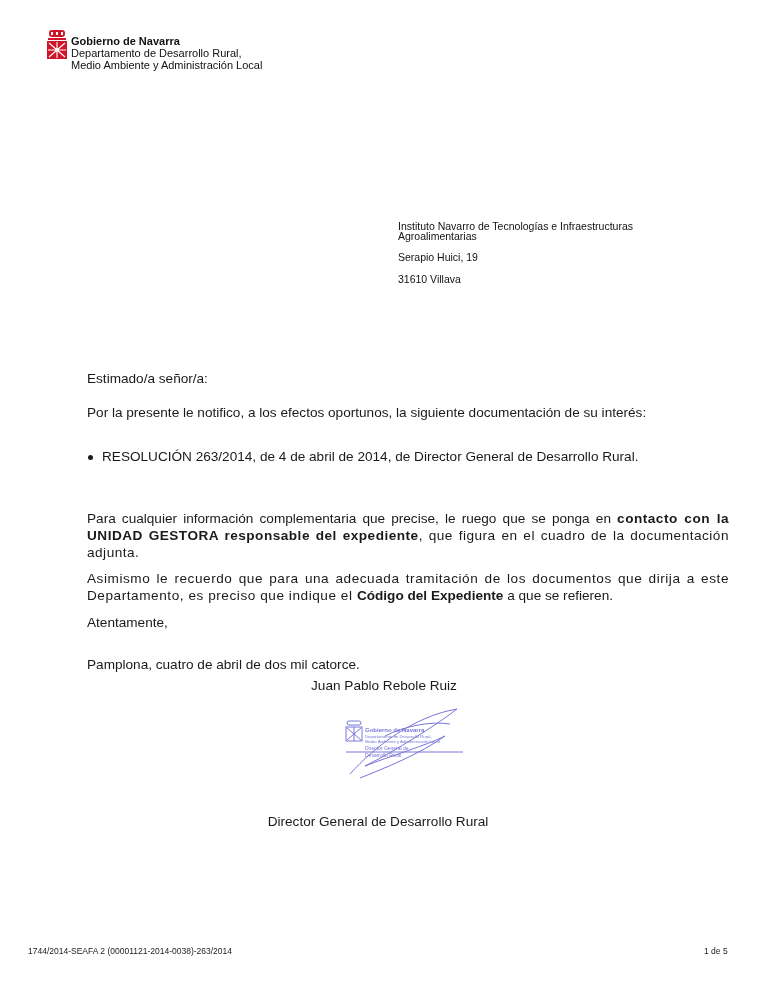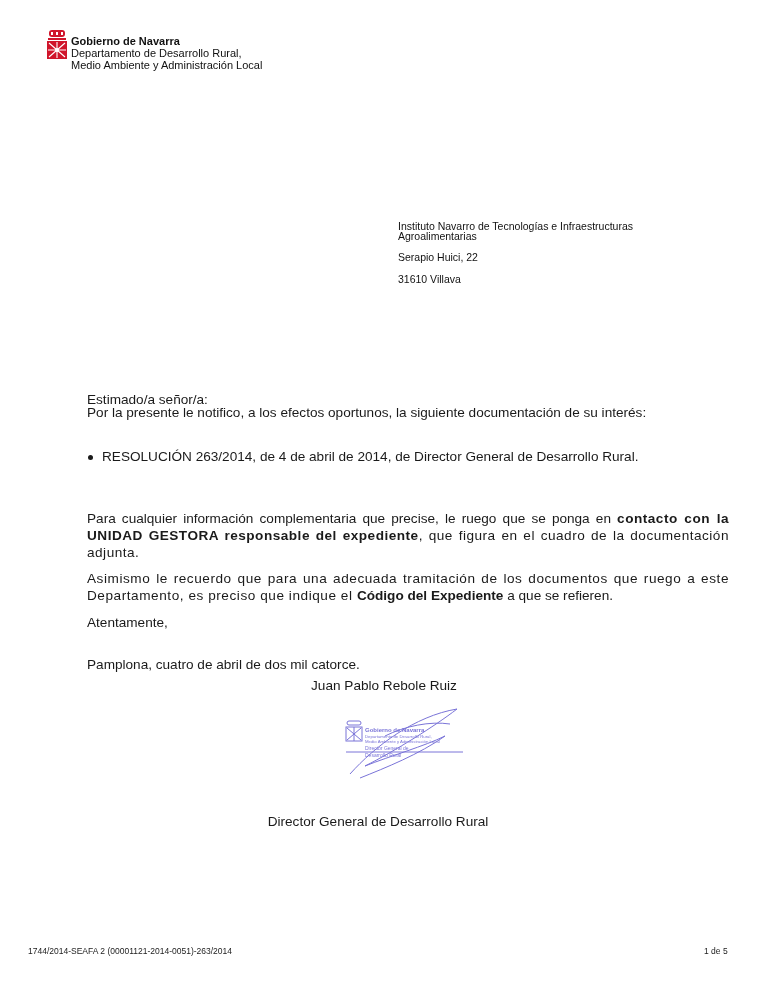--- a/index.html
+++ b/index.html
@@ -17,21 +17,21 @@
 
     
     .recipient { left: 398px; top: 221px; font-size: 10.5px; font-weight: normal; line-height: 10px; color: #111; }
     .recipient div { white-space: nowrap; }
     .recipient .r-addr { margin-top: 11px; }
     .recipient .r-city { margin-top: 12px; }
 
     .body-text { font-size: 13.6px; line-height: 17px; color: #1a1a1a; }
     .p { position: absolute; left: 87px; width: 642px; }
 
-    .greeting { top: 370px; margin-top: 21px; }
+    .greeting { top: 370px; }
     .intro { top: 404px; }
     .bullet-item { top: 448px; left: 102px; }
     .bullet-dot { position: absolute; left: 88px; top: 455px; width: 5px; height: 5px; border-radius: 50%; background: #1a1a1a; }
     .para1 { top: 510px; text-align: justify; }
     .para2 { top: 570px; text-align: justify; }
     .para2 .sp { letter-spacing: 0.55px; }
     .para1 .sp { letter-spacing: 0.5px; }
     .closing { top: 614px; }
     .place-date { top: 656px; }
     .signer { top: 677px; left: 0; width: 768px; text-align: center; }
@@ -58,36 +58,36 @@
   <div class="logo-text">
     <div class="l1">Gobierno de Navarra</div>
     <div>Departamento de Desarrollo Rural,</div>
     <div>Medio Ambiente y Administración Local</div>
   </div>
 </div>
 
 <div class="abs recipient">
   <div>Instituto Navarro de Tecnologías e Infraestructuras</div>
   <div>Agroalimentarias</div>
-  <div class="r-addr">Serapio Huici, 22</div>
+  <div class="r-addr">Serapio Huici, 19</div>
   <div class="r-city">31610  Villava</div>
 </div>
 
 <div class="p body-text greeting">Estimado/a señor/a:</div>
 <div class="p body-text intro">Por la presente le notifico, a los efectos oportunos, la siguiente documentación de su interés:</div>
 
 <span class="abs bullet-dot"></span>
 <div class="p body-text bullet-item">RESOLUCIÓN 263/2014, de 4 de abril de 2014, de Director General de Desarrollo Rural.</div>
 
 <div class="p body-text para1">
   <span>Para cualquier información complementaria que precise, le ruego que se ponga en </span><b class="sp">contacto con la UNIDAD GESTORA responsable del expediente</b><span class="sp">, que figura en el cuadro de la documentación adjunta.</span>
 </div>
 
 <div class="p body-text para2">
-  <span class="sp">Asimismo le recuerdo que para una adecuada tramitación de los documentos que ruego a este Departamento, es preciso que indique el </span><b>Código del Expediente</b><span> a que se refieren.</span>
+  <span class="sp">Asimismo le recuerdo que para una adecuada tramitación de los documentos que dirija a este Departamento, es preciso que indique el </span><b>Código del Expediente</b><span> a que se refieren.</span>
 </div>
 
 <div class="p body-text closing">Atentamente,</div>
 <div class="p body-text place-date">Pamplona, cuatro de abril de dos mil catorce.</div>
 <div class="p body-text signer">Juan Pablo Rebole Ruiz</div>
 
 <svg class="abs stamp" viewBox="0 0 125 75">
   <g fill="none" stroke="#7a74d8" stroke-width="1">
     <rect x="2" y="15" width="14" height="4" rx="2"></rect>
     <rect x="1" y="21" width="16" height="14"></rect>
@@ -100,14 +100,14 @@
     <text x="20" y="26" font-size="6" font-weight="bold">Gobierno de Navarra</text>
     <text x="20" y="32" font-size="4.3">Departamento de Desarrollo Rural,</text>
     <text x="20" y="37" font-size="4.3">Medio Ambiente y Administración Local</text>
     <text x="20" y="44" font-size="5">Director General de</text>
     <text x="20" y="51" font-size="5">Desarrollo Rural</text>
   </g>
 </svg>
 
 <div class="p body-text role">Director General de Desarrollo Rural</div>
 
-<div class="abs footer-left">1744/2014-SEAFA 2 (00001121-2014-0051)-263/2014</div>
+<div class="abs footer-left">1744/2014-SEAFA 2 (00001121-2014-0038)-263/2014</div>
 <div class="abs footer-right">1 de 5</div>
 
 </body></html>

